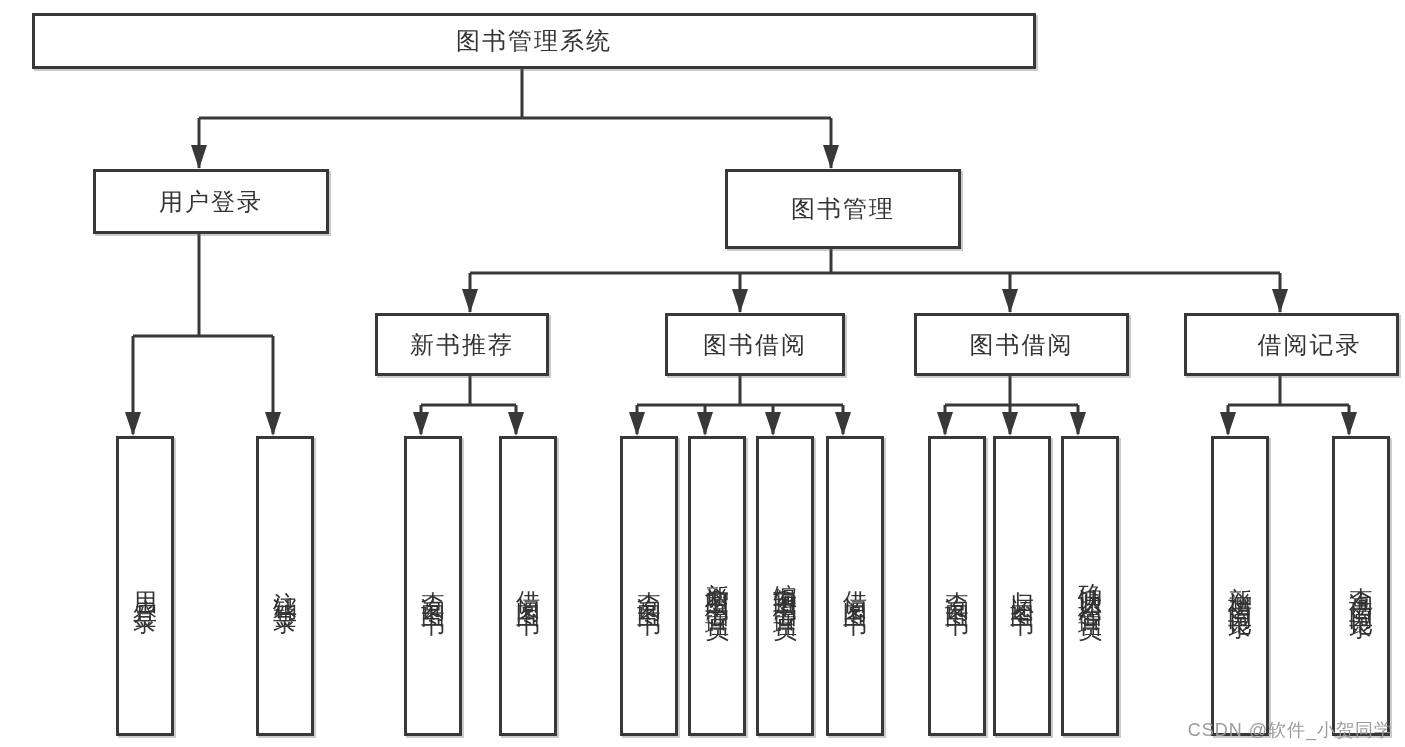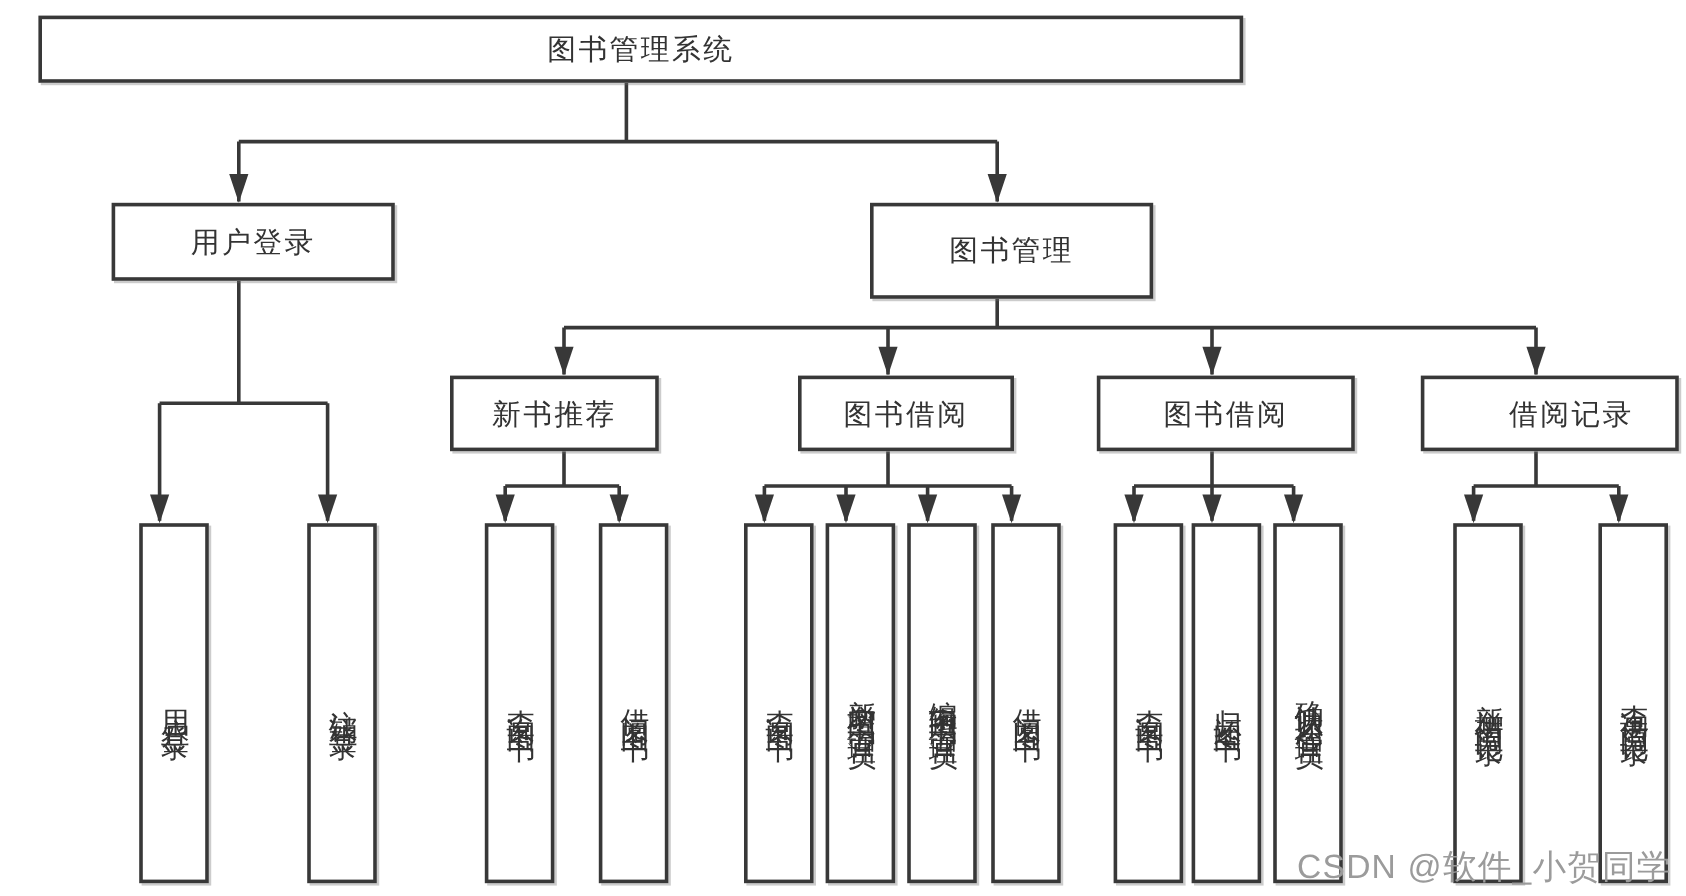--- a/index.html
+++ b/index.html
@@ -33,21 +33,21 @@
     text-orientation: mixed;
     white-space: normal;
   }
   .ls4 { letter-spacing: 7px; }
   .ls6 { letter-spacing: 6px; }
   .ls9 { letter-spacing: 5px; }
   .watermark {
     position: absolute;
     right: 12px;
     bottom: 5px;
-    font-size: 28px;
+    font-size: 18px;
     letter-spacing: 1px;
     color: #9b9b9b;
     z-index: 5;
   }
 </style>
 </head>
 <body>
 
 <div class="canvas">
 

